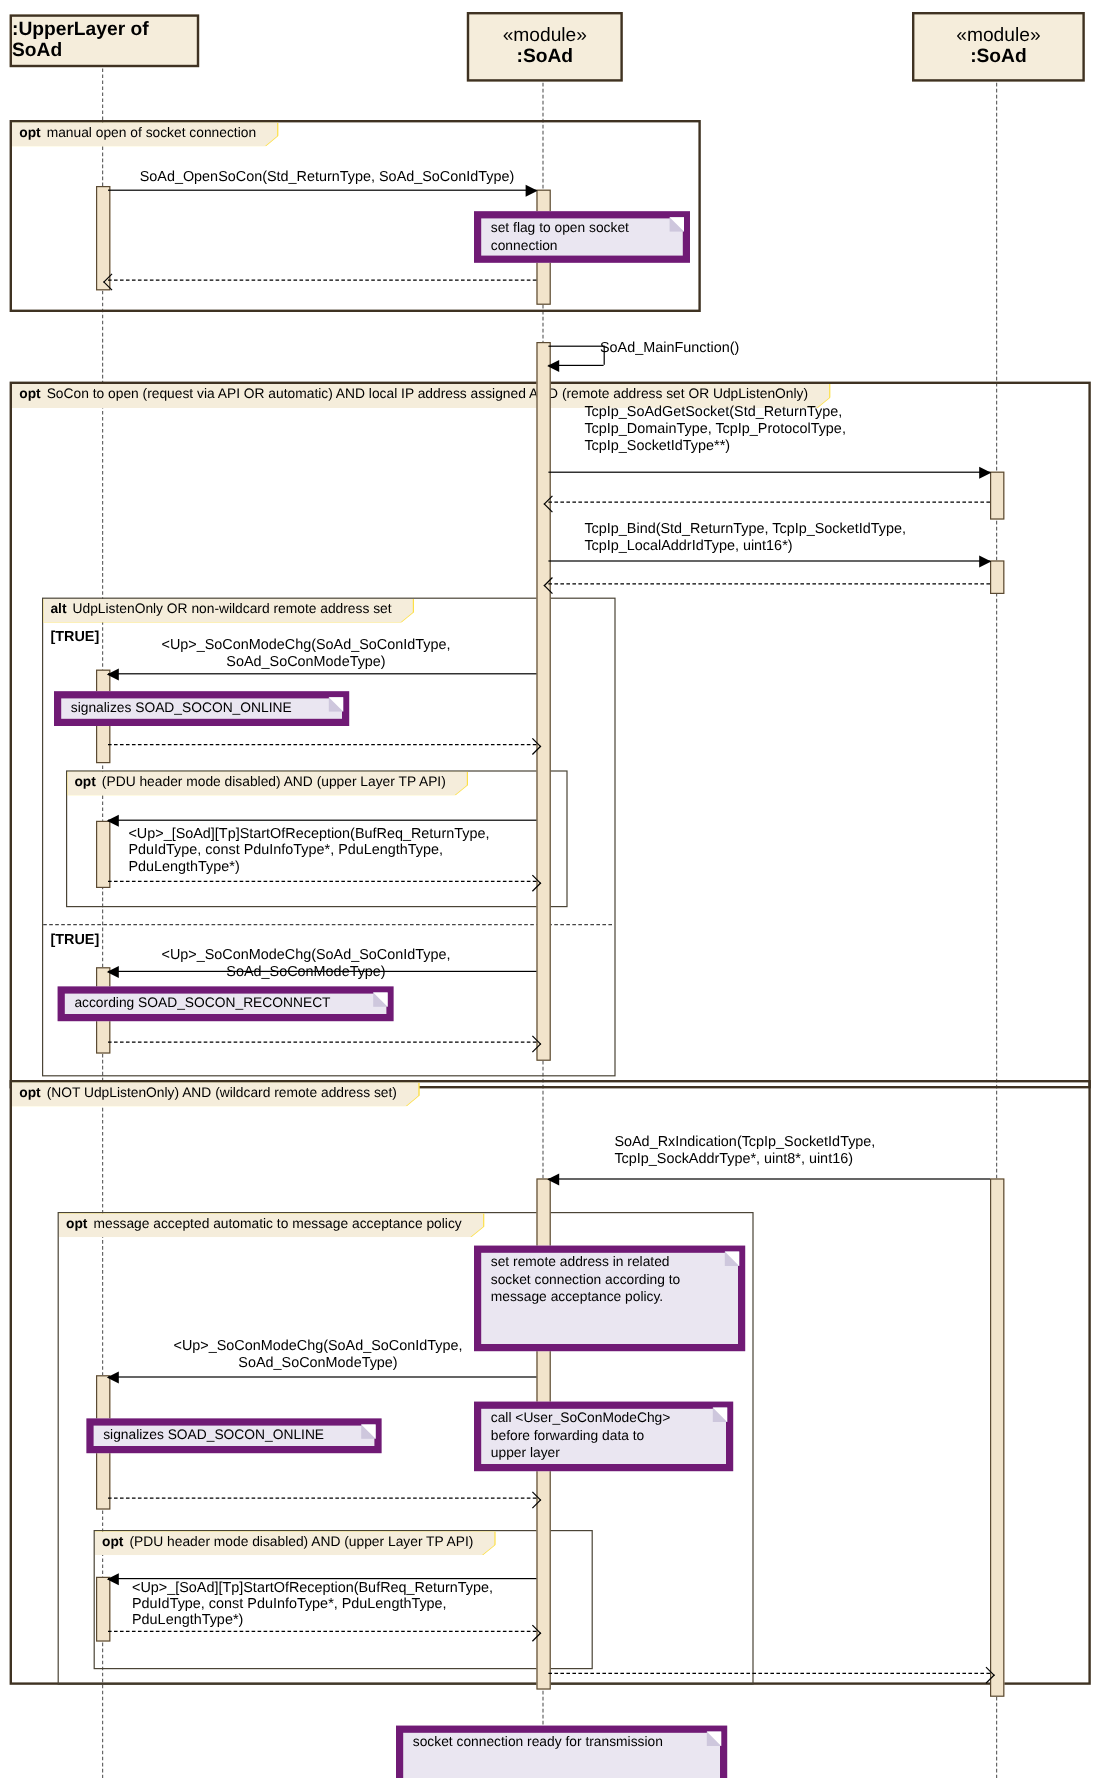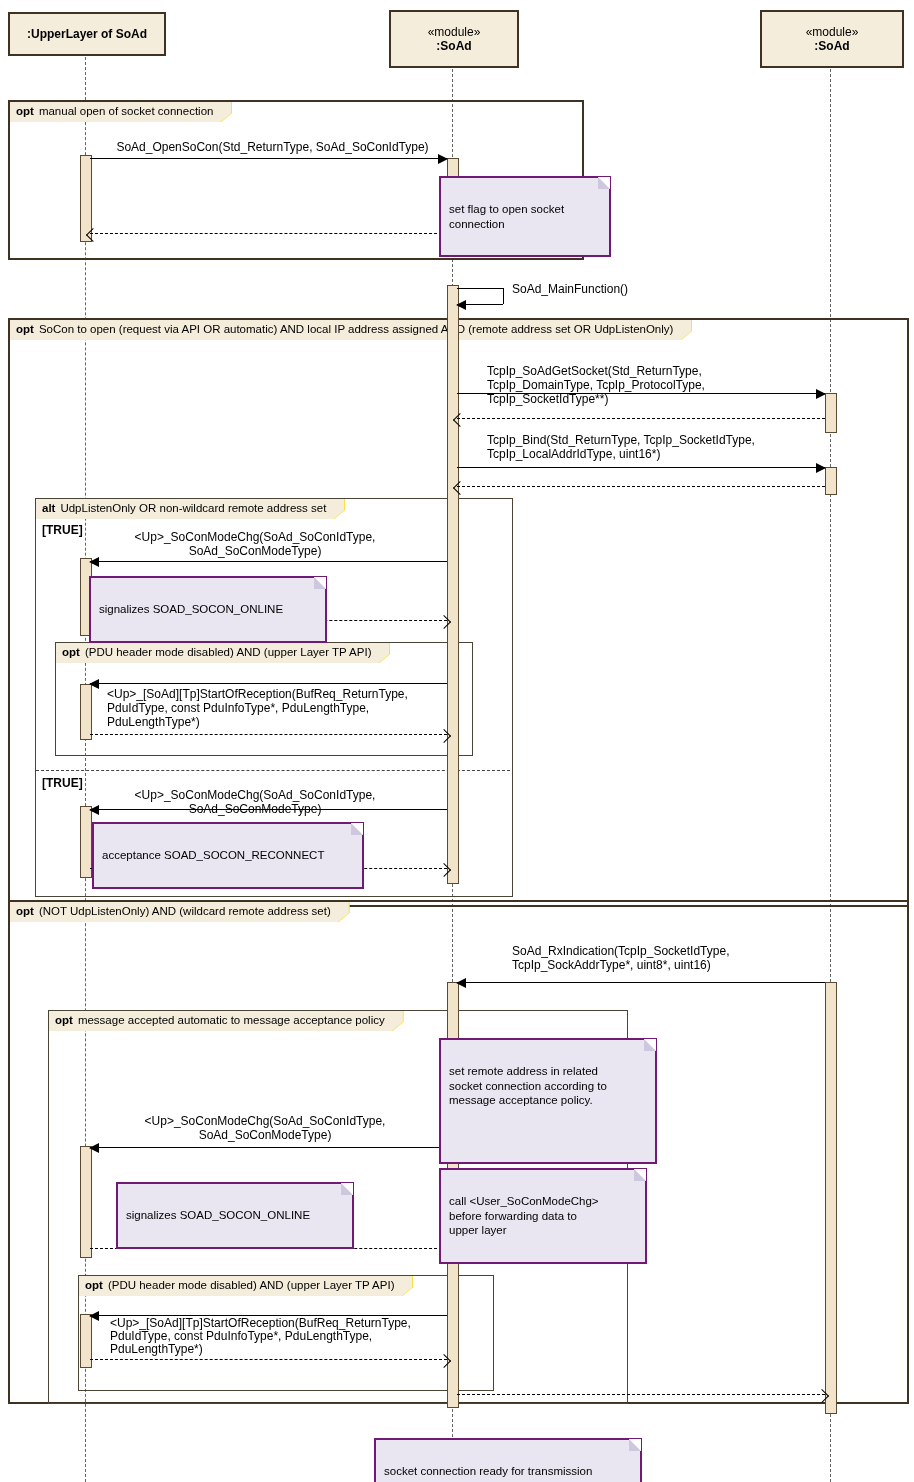--- a/index.html
+++ b/index.html
@@ -3,22 +3,22 @@
 <meta charset="utf-8">
 <style>
   html,body{margin:0;padding:0;background:#fff;}
   .canvas{position:relative;width:914px;height:1482px;background:#fff;
           font-family:"Liberation Sans", sans-serif;overflow:hidden;color:#000;}
 
   .lifeline{position:absolute;width:0;border-left:1px dashed #666;z-index:0;}
 
   .head{position:absolute;background:#F5EDDB;border:2px solid #3f3222;z-index:2;
         display:flex;flex-direction:column;align-items:center;justify-content:center;}
-  .head .stereo{font-size:12px;}
-  .head .name{font-size:12px;font-weight:bold;}
+  .head .stereo{font-size:16px;}
+  .head .name{font-size:16px;font-weight:bold;}
 
   .activation{position:absolute;width:10px;background:#F2E4CB;border:1px solid #5b4a33;z-index:2;}
 
   .frag{position:absolute;border:2px solid #3f3222;z-index:1;background:transparent;}
   .frag.inner{border-width:1px;border-color:#4a4436;}
 
   .plabel{position:absolute;top:0;left:0;z-index:5;display:inline-block;}
   .plabel .po{background:#fde047;clip-path:polygon(0 0,100% 0,100% calc(100% - 9px),calc(100% - 11px) 100%,0 100%);}
   .plabel .pi{background:#F5EDDB;clip-path:polygon(0 0,100% 0,100% calc(100% - 9px),calc(100% - 11px) 100%,0 100%);
               margin:0 1px 1px 0;padding:3px 18px 5px 6px;font-size:11.5px;white-space:nowrap;}
@@ -36,22 +36,22 @@
   .ah-fl{position:absolute;left:-1px;top:-5px;width:0;height:0;
          border-right:10px solid #000;border-top:5px solid transparent;border-bottom:5px solid transparent;}
   .ah-or{position:absolute;right:-2px;top:-4.5px;width:9px;height:9px;
          border-top:1.5px solid #000;border-right:1.5px solid #000;transform:rotate(45deg);}
   .ah-ol{position:absolute;left:-2px;top:-4.5px;width:9px;height:9px;
          border-bottom:1.5px solid #000;border-left:1.5px solid #000;transform:rotate(45deg);}
 
   .mlabel{position:absolute;z-index:3;font-size:12px;line-height:14px;white-space:pre-line;}
   .mlabel.c{text-align:center;}
 
-  .note{position:absolute;z-index:4;background:#EAE6F1;border:2px solid #701a75;
-        font-size:11.5px;line-height:14.5px;padding:24px 8px;white-space:pre-line;margin-left:44px;}
+  .note{position:absolute;z-index:4;background:#EAE6F1;border:6px solid #701a75;
+        font-size:11.5px;line-height:14.5px;padding:1px 8px;white-space:pre-line;}
   .note::before{content:"";position:absolute;top:-1px;right:-1px;border-style:solid;
         border-width:0 12px 12px 0;border-color:#fff #fff #cec7dd transparent;}
 </style>
 </head>
 <body>
 
 <div class="canvas">
 
   <div class="lifeline" style="left:85px;top:52px;height:1430px;"></div>
   <div class="lifeline" style="left:452px;top:64px;height:1418px;"></div>
@@ -148,23 +148,23 @@
     </div>
   <div class="hline dash" style="left:90px;top:233px;width:357px;">
       <span class="ah-ol"></span>
     </div>
 
   <div class="hline" style="left:457px;top:288px;width:46px;"></div>
   <div class="vline" style="left:503px;top:288px;height:16px;"></div>
   <div class="hline" style="left:457px;top:304px;width:46px;">
       <span class="ah-fl"></span>
     </div>
-  <div class="mlabel" style="left:512px;top:282px;">SoAd_MainFunction()</div>
-
-  <div class="mlabel" style="left:487px;top:364px;">TcpIp_SoAdGetSocket(Std_ReturnType,
+  <div class="mlabel" style="left:500px;top:282px;">SoAd_MainFunction()</div>
+
+  <div class="mlabel" style="left:487px;top:336px;">TcpIp_SoAdGetSocket(Std_ReturnType,
 TcpIp_DomainType, TcpIp_ProtocolType,
 TcpIp_SocketIdType**)</div>
   <div class="hline" style="left:457px;top:393px;width:368px;">
       <span class="ah-fr"></span>
     </div>
   <div class="hline dash" style="left:457px;top:418px;width:368px;">
       <span class="ah-ol"></span>
     </div>
 
   <div class="mlabel" style="left:487px;top:433px;">TcpIp_Bind(Std_ReturnType, TcpIp_SocketIdType,
@@ -229,21 +229,21 @@
       <span class="ah-or"></span>
     </div>
 
   <div class="hline dash" style="left:457px;top:1394px;width:368px;">
       <span class="ah-or"></span>
     </div>
 
   <div class="note" style="left:395px;top:176px;width:152px;">set flag to open socket
 connection</div>
   <div class="note" style="left:45px;top:576px;width:218px;">signalizes SOAD_SOCON_ONLINE</div>
-  <div class="note" style="left:48px;top:822px;width:252px;">acceptance SOAD_SOCON_RECONNECT</div>
+  <div class="note" style="left:48px;top:822px;width:252px;">according SOAD_SOCON_RECONNECT</div>
   <div class="note" style="left:395px;top:1038px;width:198px;min-height:74px;">set remote address in related
 socket connection according to
 message acceptance policy.</div>
   <div class="note" style="left:72px;top:1182px;width:218px;">signalizes SOAD_SOCON_ONLINE</div>
   <div class="note" style="left:395px;top:1168px;width:188px;">call &lt;User_SoConModeChg&gt;
 before forwarding  data to
 upper layer</div>
   <div class="note" style="left:330px;top:1438px;width:248px;min-height:40px;">socket connection ready for transmission</div>
 
 </div>

